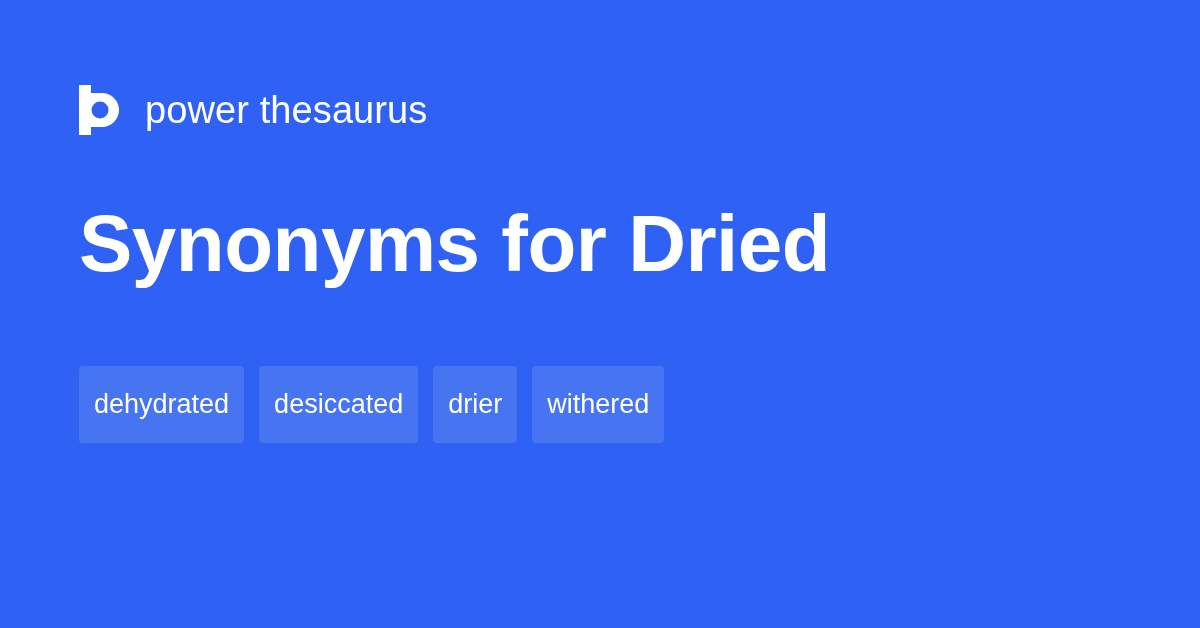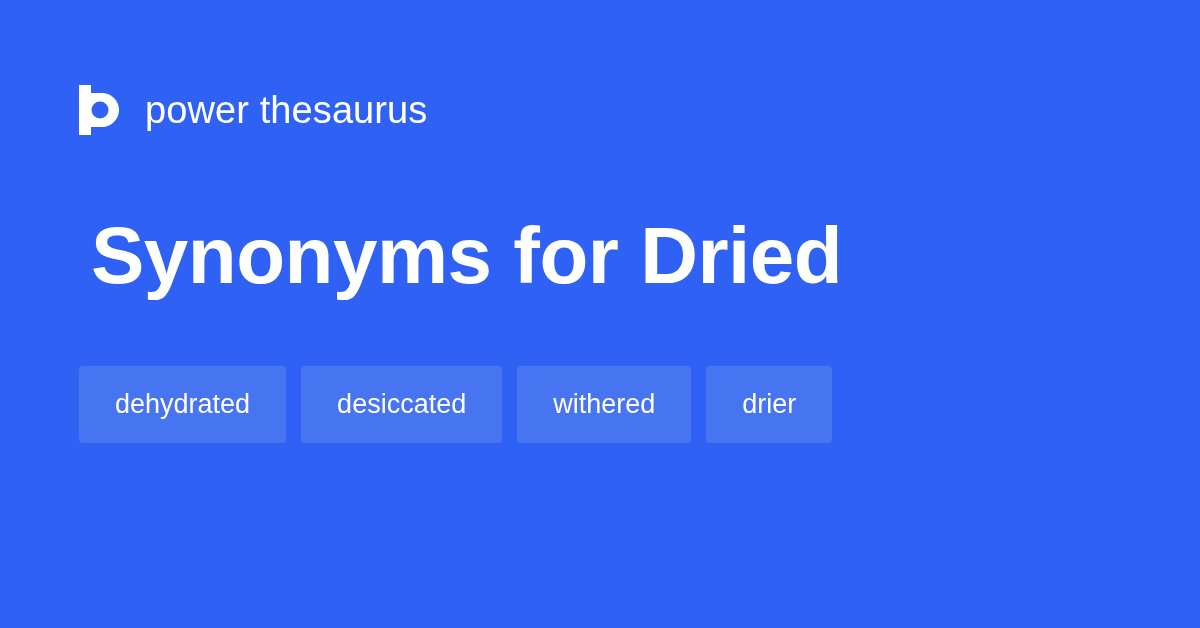--- a/index.html
+++ b/index.html
@@ -49,21 +49,21 @@
     letter-spacing: 0.1px;
     line-height: 1;
     white-space: nowrap;
   }
 
   
   .title {
     position: absolute;
     left: 79px;
     top: 196px;
-    margin: 12px;
+    margin: 0;
     color: #ffffff;
     font-size: 80px;
     font-weight: 700;
     line-height: 96px;
     letter-spacing: -0.5px;
     white-space: nowrap;
   }
 
   
   .chips {
@@ -73,21 +73,21 @@
     width: 1000px;
     display: flex;
     flex-wrap: wrap;
     gap: 19px 15px;
     align-content: flex-start;
   }
 
   .chip {
     height: 77px;
     box-sizing: border-box;
-    padding: 0 36px;
+    padding: 0 15px;
     display: flex;
     align-items: center;
     justify-content: center;
     background: #4774f0;
     border-radius: 4px;
     color: #ffffff;
     font-size: 27px;
     font-weight: 400;
     line-height: 1;
     white-space: nowrap;
@@ -117,17 +117,17 @@
       <circle cx="21" cy="25" r="8.5" fill="#2f62f4"></circle>
     </svg>
     <span class="brand-name">power thesaurus</span>
   </div>
 
   <h1 class="title">Synonyms for Dried</h1>
 
   <div class="chips">
     <div class="chip">dehydrated</div>
     <div class="chip">desiccated</div>
+    <div class="chip">drier</div>
     <div class="chip">withered</div>
-    <div class="chip">drier</div>
   </div>
 
 </div>
 
 </body></html>

